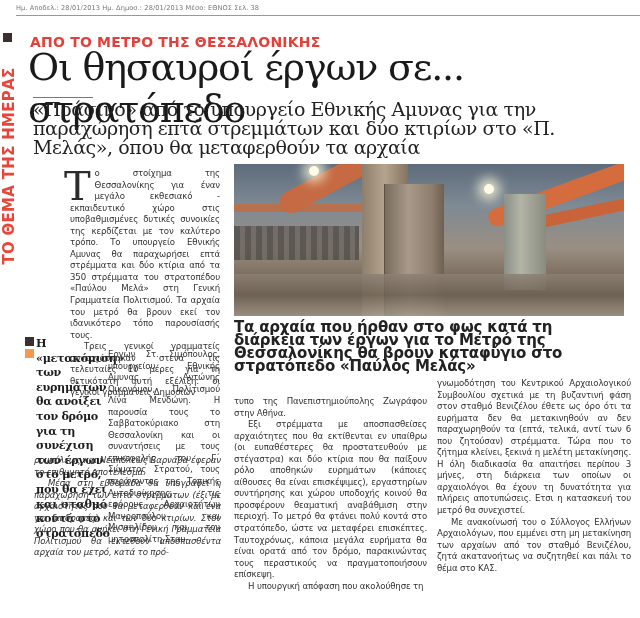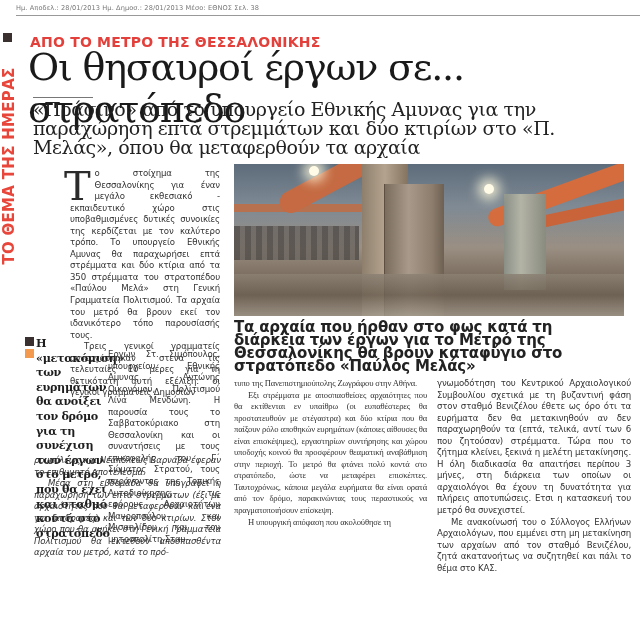--- a/index.html
+++ b/index.html
@@ -62,21 +62,21 @@
   .photo .wall { position: absolute; left: 0; top: 62px; width: 125px; height: 34px;
     background: repeating-linear-gradient(90deg, #4f4a47 0 6px, #6b6560 6px 11px); opacity: 0.8; }
   .photo .light1 { position: absolute; left: 75px; top: 2px; width: 10px; height: 10px; border-radius: 50%;
     background: #fffbe6; box-shadow: 0 0 12px 6px rgba(255,250,220,0.8); }
   .photo .light2 { position: absolute; left: 250px; top: 20px; width: 10px; height: 10px; border-radius: 50%;
     background: #fffbe6; box-shadow: 0 0 12px 6px rgba(255,250,220,0.8); }
 
   .caption { position: absolute; left: 234px; top: 321px; width: 390px; font-size: 15px; line-height: 13px;
     font-weight: bold; color: #222; letter-spacing: -0.2px; }
 
-  .col-b { left: 234px; top: 378px; width: 193px; font-family: Liberation Serif, serif; }
+  .col-b { left: 234px; top: 396px; width: 193px; }
   .col-c { left: 437px; top: 378px; width: 194px; }
 </style>
 </head>
 <body>
 
 <div class="meta-bar">
   <span>Ημ. Αποδελ.: 28/01/2013  Ημ. Δημοσ.: 28/01/2013  Μέσο: ΕΘΝΟΣ  Σελ. 38</span>
 </div>
 
 <div class="sq-dark" style="left:3px; top:33px;"></div>

